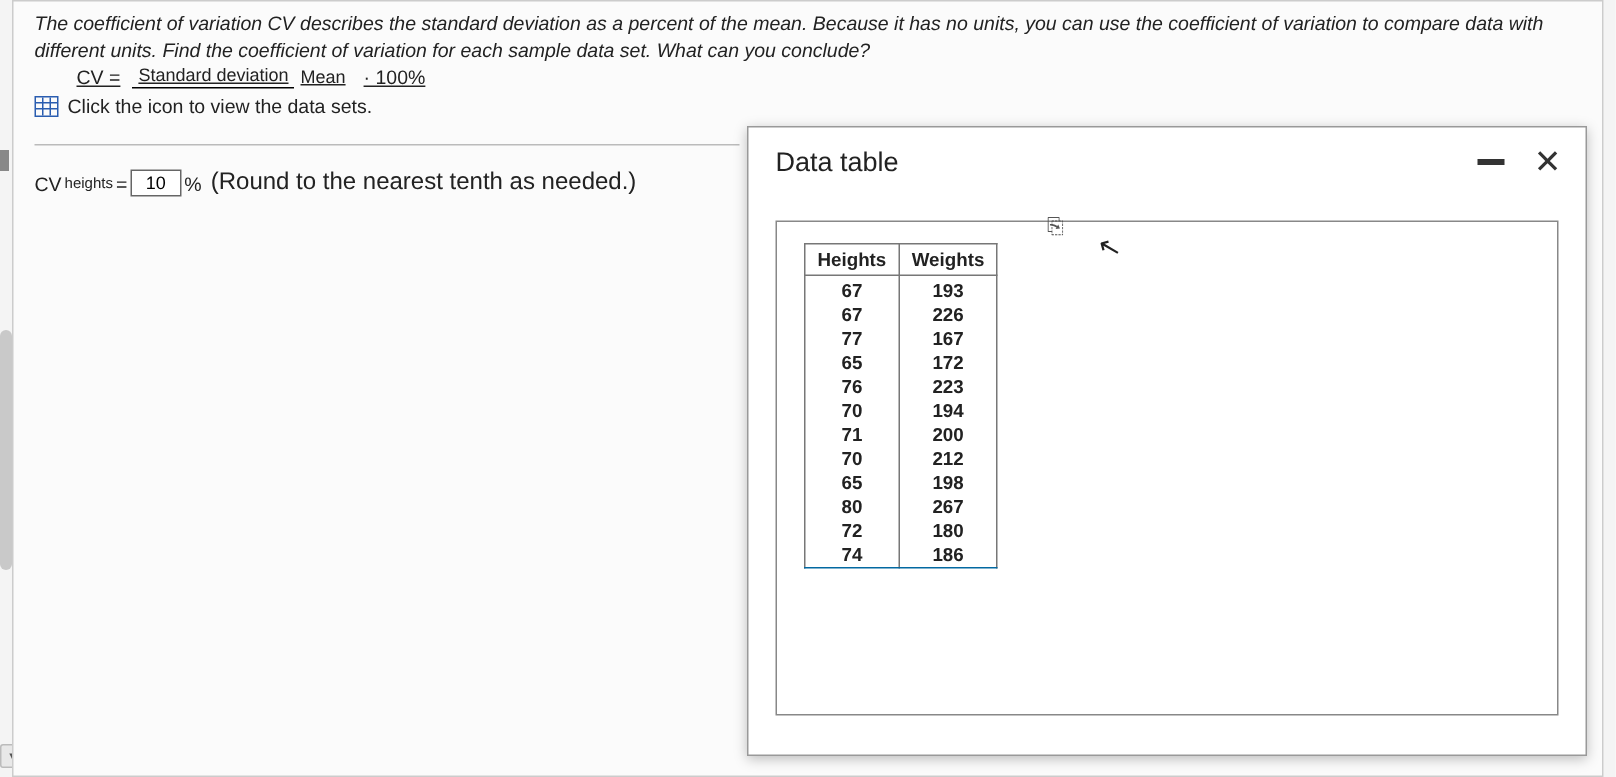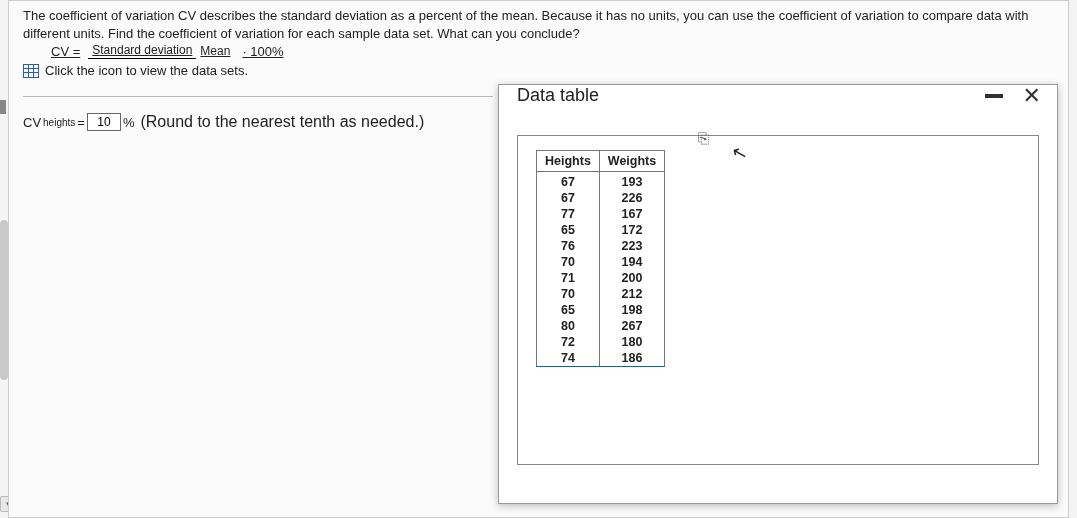--- a/index.html
+++ b/index.html
@@ -17,20 +17,21 @@
       border: 1px solid #ccc;
       margin: 0 8px;
       padding: 6px 10px 10px 14px;
       height: 100%;
       position: relative;
     }
     .question-text {
       font-size: 13px;
       line-height: 1.35;
       max-width: 1040px;
+      font-style: italic;
     }
     .formula-row {
       display: flex;
       align-items: flex-end;
       font-size: 13px;
       margin: 2px 0 4px 28px;
       text-decoration: underline;
     }
     .formula-lhs { margin-right: 4px; }
     .fraction {
@@ -113,23 +114,23 @@
       left: 498px;
       top: 84px;
       width: 560px;
       height: 420px;
       background: #fff;
       border: 1px solid #999;
       box-shadow: 0 2px 8px rgba(0,0,0,0.25);
     }
     .dialog-header {
       display: flex;
-      align-items: flex-start;
+      align-items: flex-end;
       justify-content: space-between;
-      padding: 0 14px 8px 18px;
+      padding: 12px 14px 8px 18px;
     }
     .dialog-title { font-size: 18px; }
     .dialog-controls { display: flex; gap: 18px; align-items: center; }
     .min-icon {
       width: 18px; height: 4px;
       background: #333;
     }
     .close-icon {
       font-size: 22px;
       line-height: 1;

